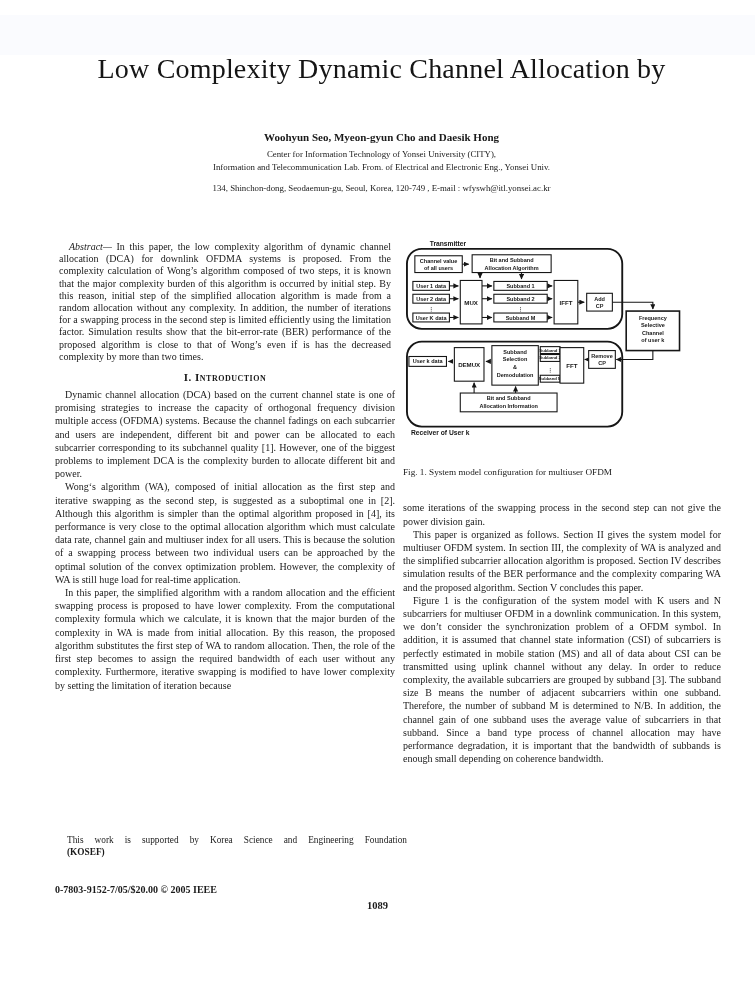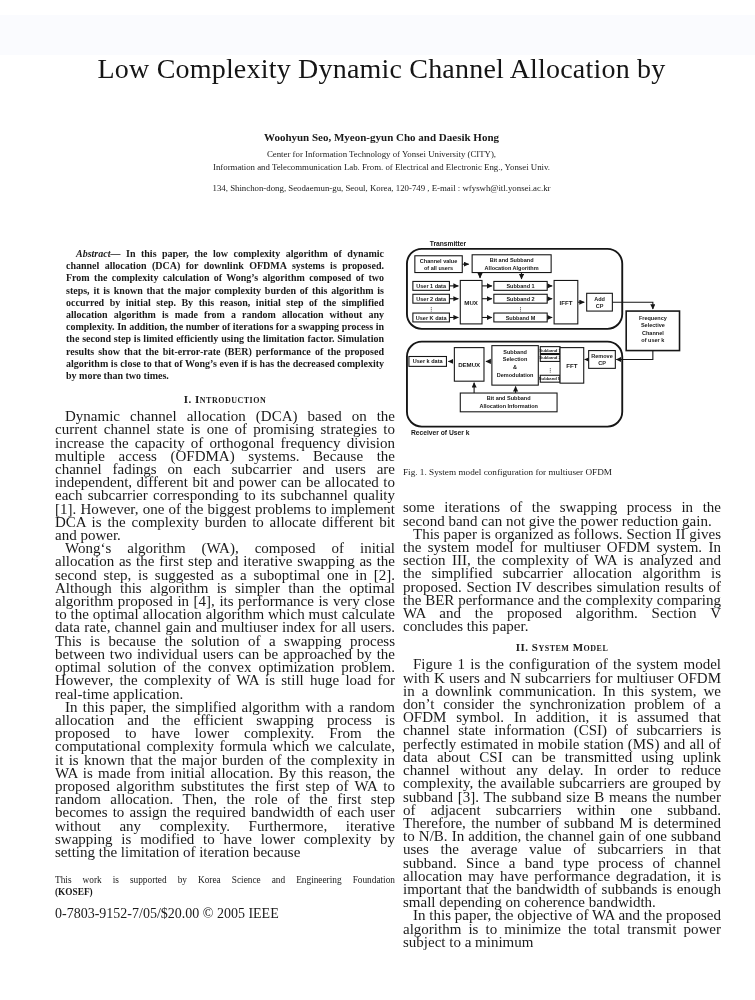--- a/index.html
+++ b/index.html
@@ -14,36 +14,36 @@
            font-size:28px; line-height:34px; color:#151515; letter-spacing:.2px; }
   .authors { position:absolute; top:131px; left:0; width:100%; text-align:center;
              font-size:11px; font-weight:bold; }
   .affil { position:absolute; left:0; width:100%; text-align:center; font-size:8.8px; }
   .a1 { top:149px; } .a2 { top:162px; } .a3 { top:175px;margin-top:8px; }
 
   .col { position:absolute; top:237px; text-align:justify; }
   .col-left  { left:55px;  width:340px; height:660px; }
   .col-right { left:403px; width:318px; }
 
-  p.abstract { font-size:10px; line-height:12.2px; font-weight:bold; text-indent:10px; margin:11px; }
+  p.abstract { font-size:10px; line-height:12.2px; font-weight:normal; text-indent:10px; margin:4px; }
   .ab-label { font-style:italic; }
   h2.sec { font-size:11px; font-weight:bold; font-variant:small-caps; text-align:center;
            letter-spacing:.5px; margin:8px 0 5px 0; }
-  p.body { font-size:15px; line-height:13.2px; text-indent:10px; margin:0; }
+  p.body { font-size:10px; line-height:13.2px; text-indent:10px; margin:0; }
   p.nofirst { text-indent:0; }
   p.afterfig { margin-top:24px; }
 
-  .footnote { position:absolute; top:598px; left:0; width:340px; font-size:9.3px; line-height:11.5px;margin-top:40px; }
+  .footnote { position:absolute; top:598px; left:12px; width:340px; font-size:9.3px; line-height:11.5px; }
   .fn1 { text-align:justify; text-align-last:justify; }
   .fn2 { text-align:left;font-weight:bold; }
 
   .figure-wrap { text-align:left; }
   .caption { font-size:9.2px; margin-top:23px; text-align:left; }
 
-  .footer-copyright { position:absolute; left:55px; top:906px; font-size:14px; font-weight:normal; }
+  .footer-copyright { position:absolute; left:55px; top:884px; font-size:10px; font-weight:bold; }
   .footer-page { position:absolute; left:0; top:900px; width:755px; text-align:center;
                  font-size:10.5px; font-weight:bold; }
 
   
   .fb   { fill:#ffffff; stroke:#161616; stroke-width:1.1; }
   .fb2  { fill:#ffffff; stroke:#161616; stroke-width:1.6; }
   .fo   { fill:none; stroke:#161616; stroke-width:1.9; }
   .fl   { stroke:#161616; stroke-width:1.1; fill:none; marker-end:url(#ah); }
   text.ft    { font:bold 5.6px "Liberation Sans", sans-serif; fill:#161616; text-anchor:middle; }
   text.ft6   { font:bold 6.2px "Liberation Sans", sans-serif; fill:#161616; text-anchor:middle; }
@@ -225,21 +225,20 @@
           <rect class="fb" x="58" y="158" width="98" height="19"></rect>
           <text class="ft" x="107" y="165.5">Bit and Subband</text>
           <text class="ft" x="107" y="173">Allocation Information</text>
         </g>
 
         <text class="flab" x="8" y="201">Receiver of User k</text>
       </svg>
       <div class="caption">Fig. 1.  System model configuration for multiuser OFDM</div>
     </div>
 
-    <p class="body nofirst afterfig">some iterations of the swapping process in the second band can not give the power reduction gain.</p>
+    <p class="body nofirst afterfig">some iterations of the swapping process in the second step can not give the power division gain.</p>
     <p class="body">This paper is organized as follows. Section II gives the system model for multiuser OFDM system. In section III, the complexity of WA is analyzed and the simplified subcarrier allocation algorithm is proposed. Section IV describes simulation results of the BER performance and the complexity comparing WA and the proposed algorithm. Section V concludes this paper.</p>
-    <h2 class="sec">II. System Model</h2>
     <p class="body">Figure 1 is the configuration of the system model with K users and N subcarriers for multiuser OFDM in a downlink communication. In this system, we don’t consider the synchronization problem of a OFDM symbol. In addition, it is assumed that channel state information (CSI) of subcarriers is perfectly estimated in mobile station (MS) and all of data about CSI can be transmitted using uplink channel without any delay. In order to reduce complexity, the available subcarriers are grouped by subband [3]. The subband size B means the number of adjacent subcarriers within one subband. Therefore, the number of subband M is determined to N/B. In addition, the channel gain of one subband uses the average value of subcarriers in that subband. Since a band type process of channel allocation may have performance degradation, it is important that the bandwidth of subbands is enough small depending on coherence bandwidth.</p>
-    <p class="body">In this paper, the objective of WA and the proposed algorithm is to minimize the total transmit power subject to a minimum</p>
   </div>
 
   <div class="footer-copyright">0-7803-9152-7/05/$20.00 © 2005 IEEE</div>
+  <div class="footer-page">1089</div>
 </div>
 
 </body></html>

